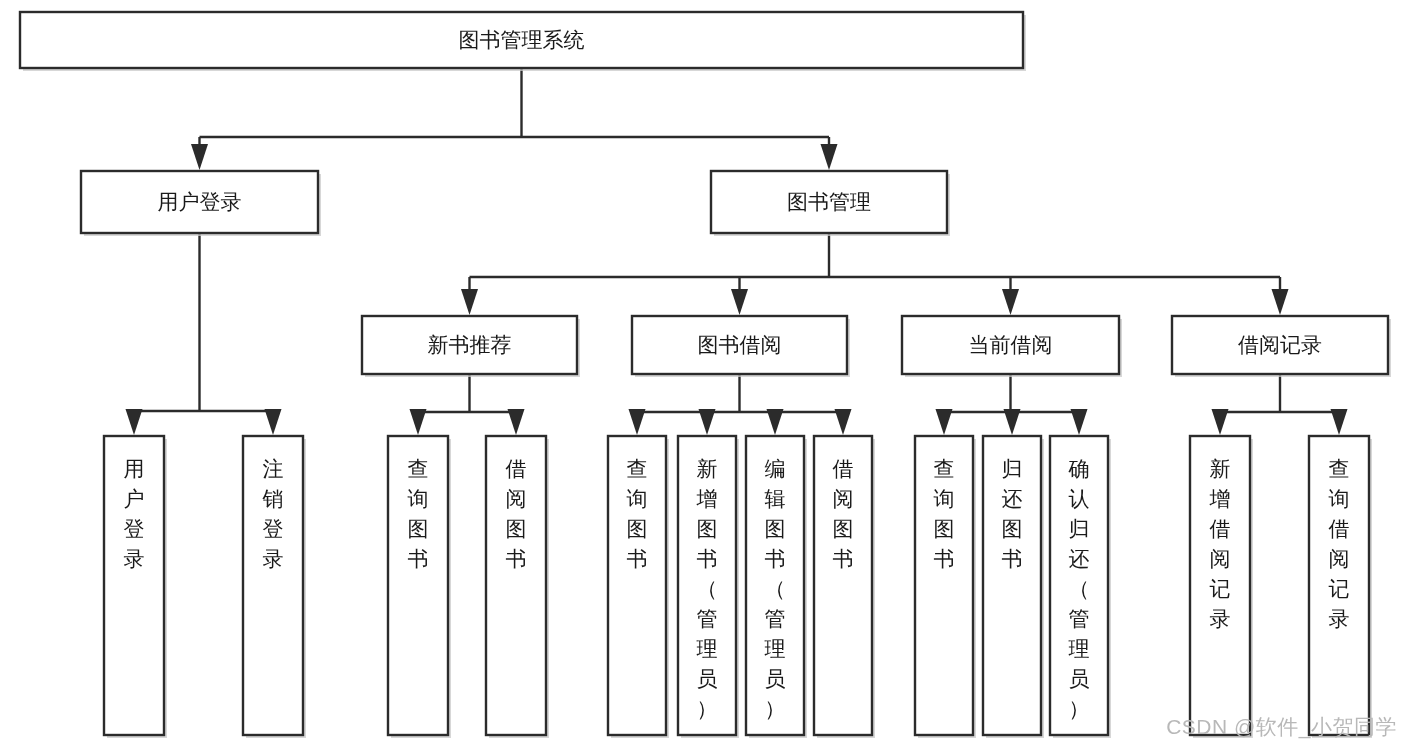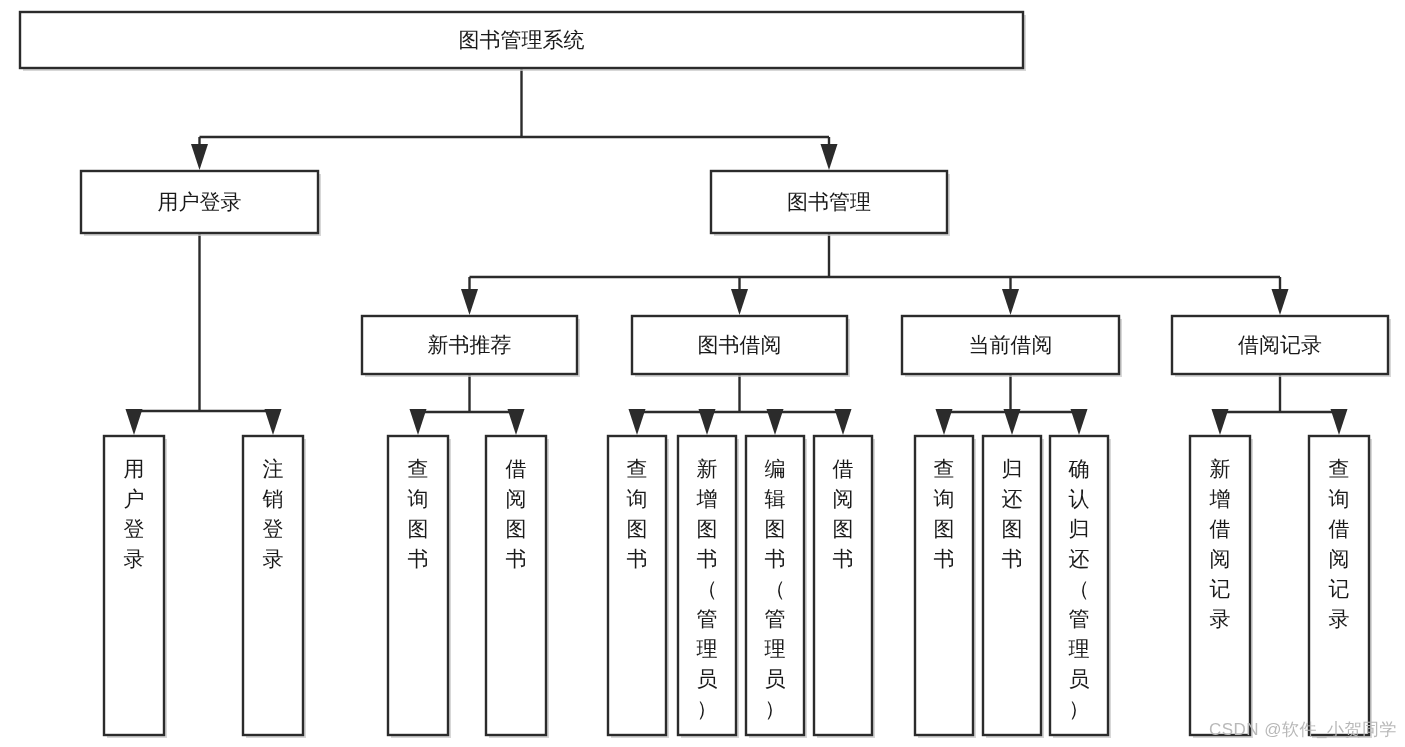--- a/index.html
+++ b/index.html
@@ -57,21 +57,21 @@
     fill: #1a1a1a;
     font-family: "Liberation Sans", "DejaVu Sans", sans-serif;
     font-size: 21px;
     text-anchor: middle;
   }
   .watermark {
     position: absolute;
     right: 8px;
     bottom: 6px;
     color: #b8b8b8;
-    font-size: 17px;
+    font-size: 21px;
     font-family: "Liberation Sans", "DejaVu Sans", sans-serif;
     letter-spacing: 0.5px;
     white-space: nowrap;
     user-select: none;
   }
 </style>
 </head>
 <body>
 
 <div id="diagram-root">

